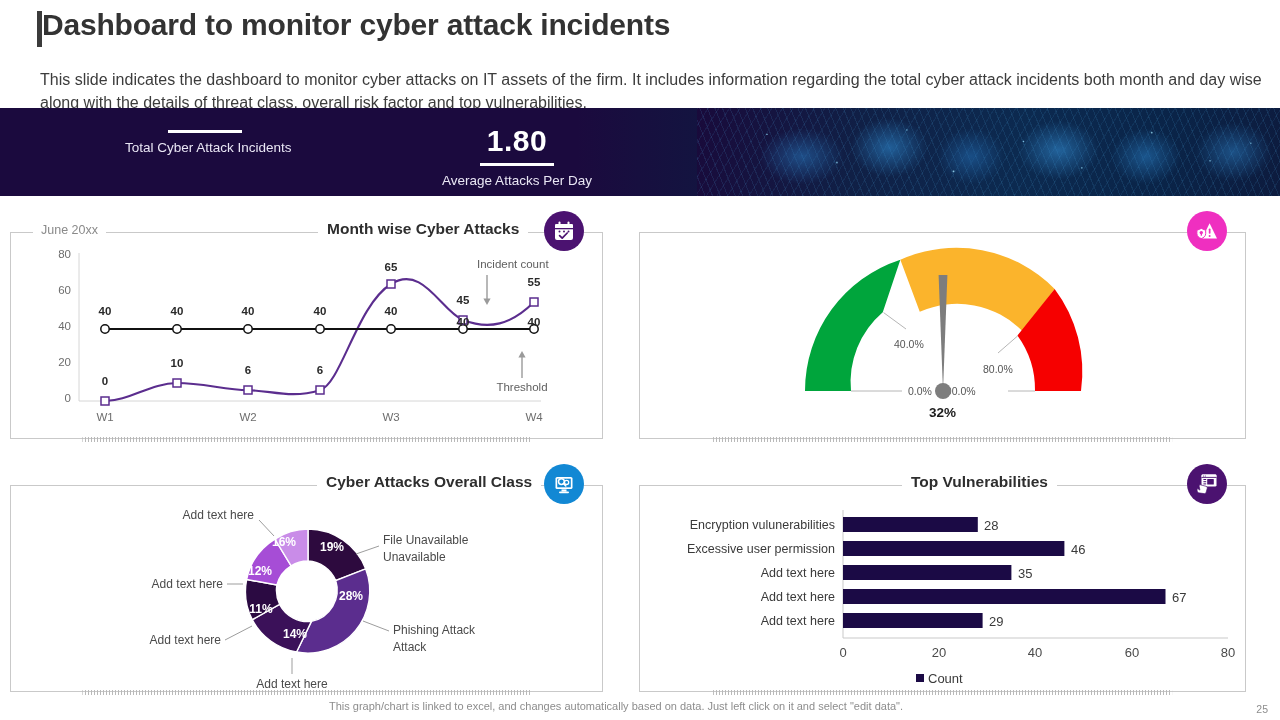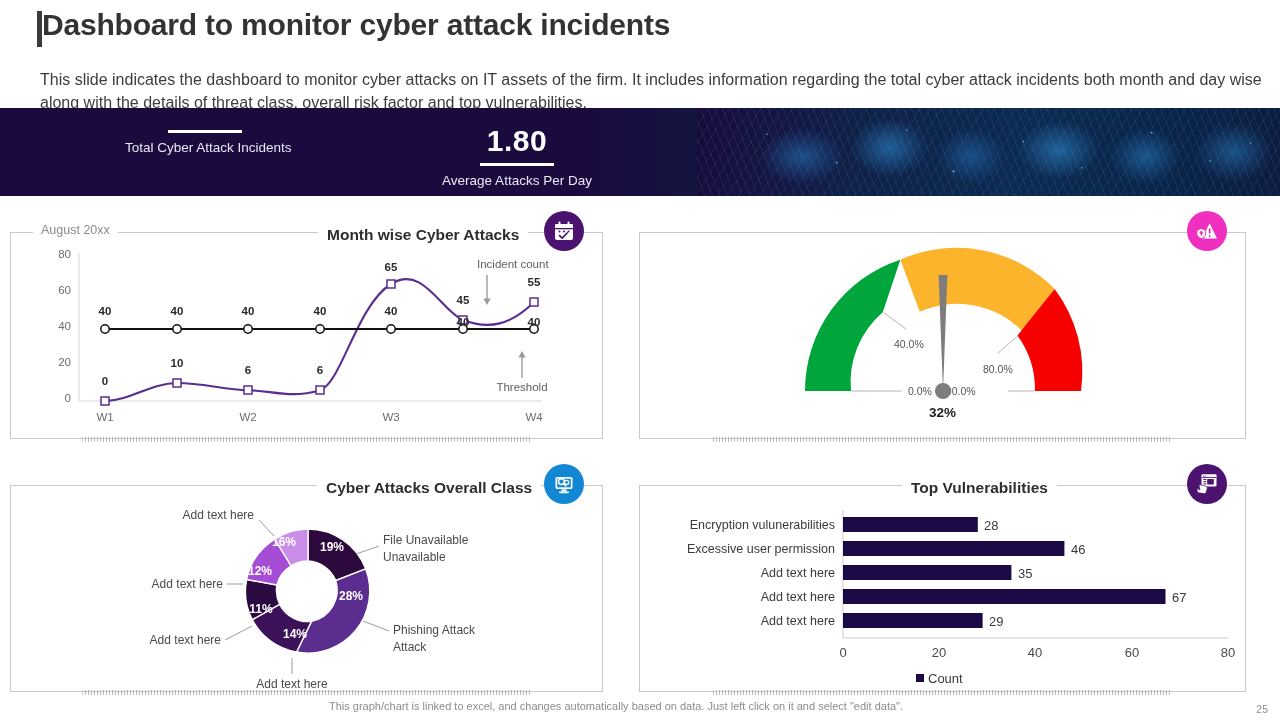--- a/index.html
+++ b/index.html
@@ -75,21 +75,21 @@
 
   
   .panel { position: absolute; border: 1px solid #c9c9c9; background: #fff; }
   #panel-month { left: 10px;  top: 232px; width: 593px; height: 207px; }
   #panel-risk  { left: 639px; top: 232px; width: 607px; height: 207px; }
   #panel-threat{ left: 10px;  top: 485px; width: 593px; height: 207px; }
   #panel-vuln  { left: 639px; top: 485px; width: 607px; height: 207px; }
 
   .panel-title {
     position: absolute; top: -13px; background: #fff; padding: 0 9px;
-    font-size: 15.5px; font-weight: bold; color: #2e2e2e; white-space: nowrap; margin-top: 6px;
+    font-size: 15.5px; font-weight: bold; color: #2e2e2e; white-space: nowrap;
   }
   .panel-sublabel {
     position: absolute; top: -10px; left: 22px; background: #fff; padding: 0 8px;
     font-size: 12.5px; color: #8a8a8a; white-space: nowrap;
   }
   .panel-hatch {
     position: absolute; bottom: -4px; left: 50%; transform: translateX(-50%);
     width: 76%; height: 5px;
     background: repeating-linear-gradient(90deg, #b9b9b9 0 1px, transparent 1px 3px);
   }
@@ -154,21 +154,21 @@
     </div>
 
     <div class="kpi" id="kpi1">
       <div class="kpi-value">1.80</div>
       <div class="kpi-rule"></div>
       <div class="kpi-label">Average Attacks Per Day</div>
     </div>
   </div>
 
   <div class="panel" id="panel-month">
-    <div class="panel-sublabel">August 20xx</div>
+    <div class="panel-sublabel">June 20xx</div>
     <div class="panel-title" style="left:307px;">Month wise Cyber Attacks</div>
     <div class="badge" style="right:18px; background:#4b1270;">
       <svg width="24" height="24" viewBox="0 0 24 24">
         <rect x="3" y="5" width="18" height="16" rx="2" fill="#fff"></rect>
         <rect x="3" y="5" width="18" height="4" rx="1.4" fill="#fff"></rect>
         <rect x="3" y="9" width="18" height="1.3" fill="#4b1270"></rect>
         <rect x="6.5" y="2.6" width="2" height="4" rx="1" fill="#fff"></rect>
         <rect x="15.5" y="2.6" width="2" height="4" rx="1" fill="#fff"></rect>
         <circle cx="7.5" cy="12.6" r="1" fill="#4b1270"></circle>
         <circle cx="12" cy="12.6" r="1" fill="#4b1270"></circle>

